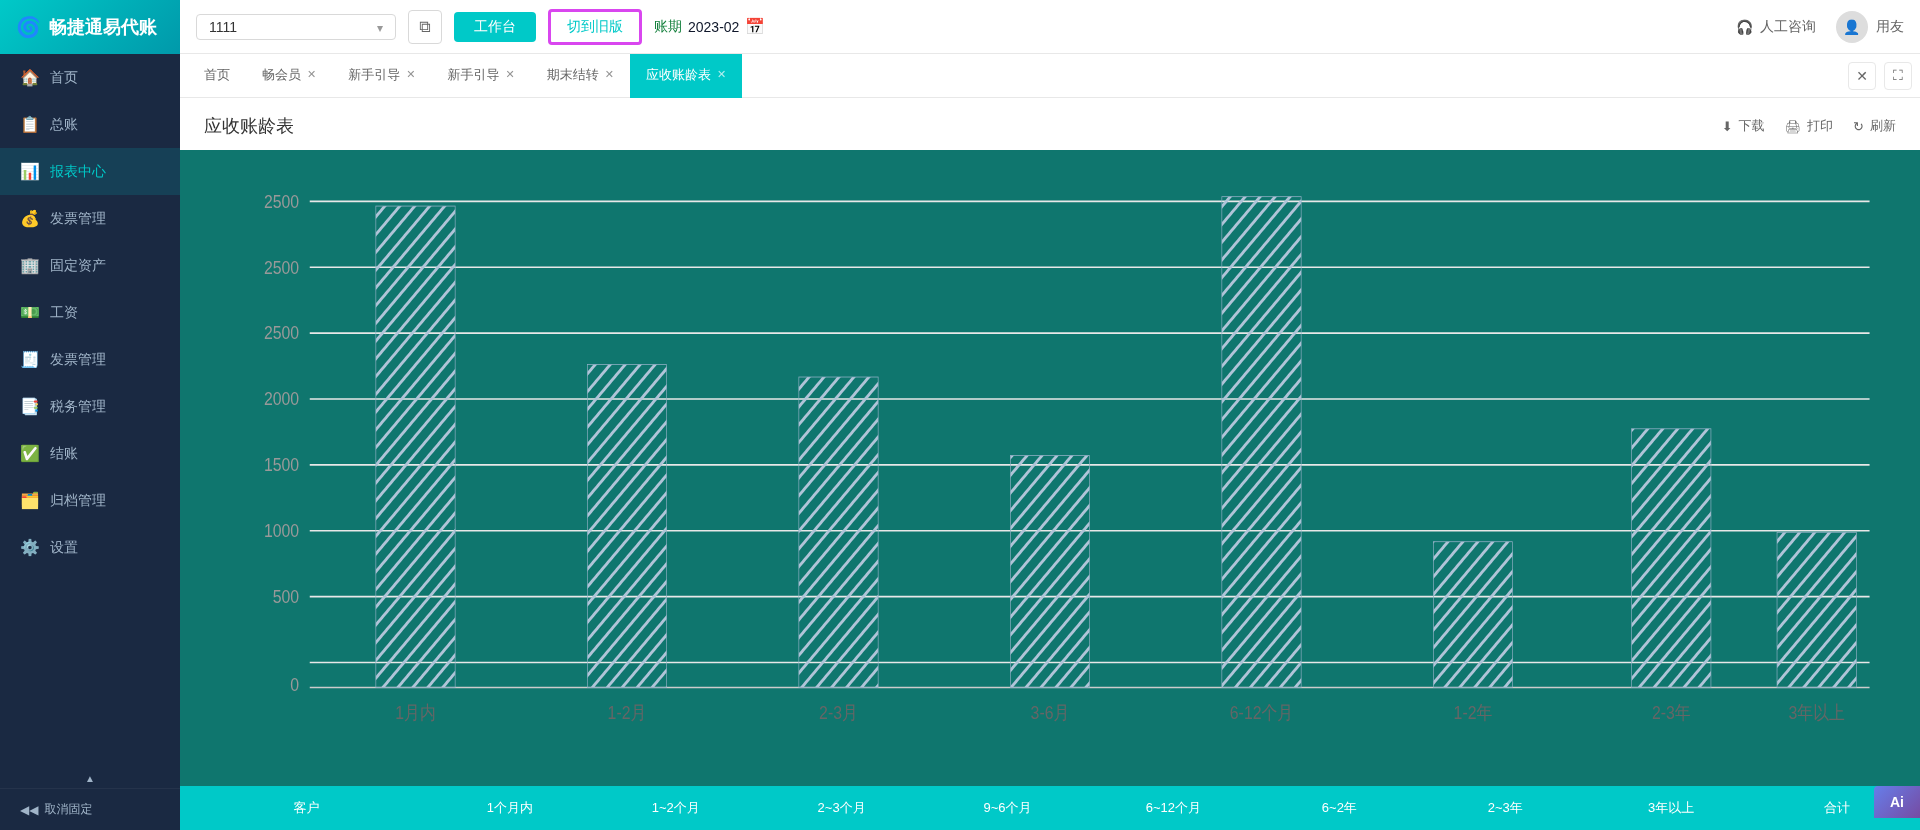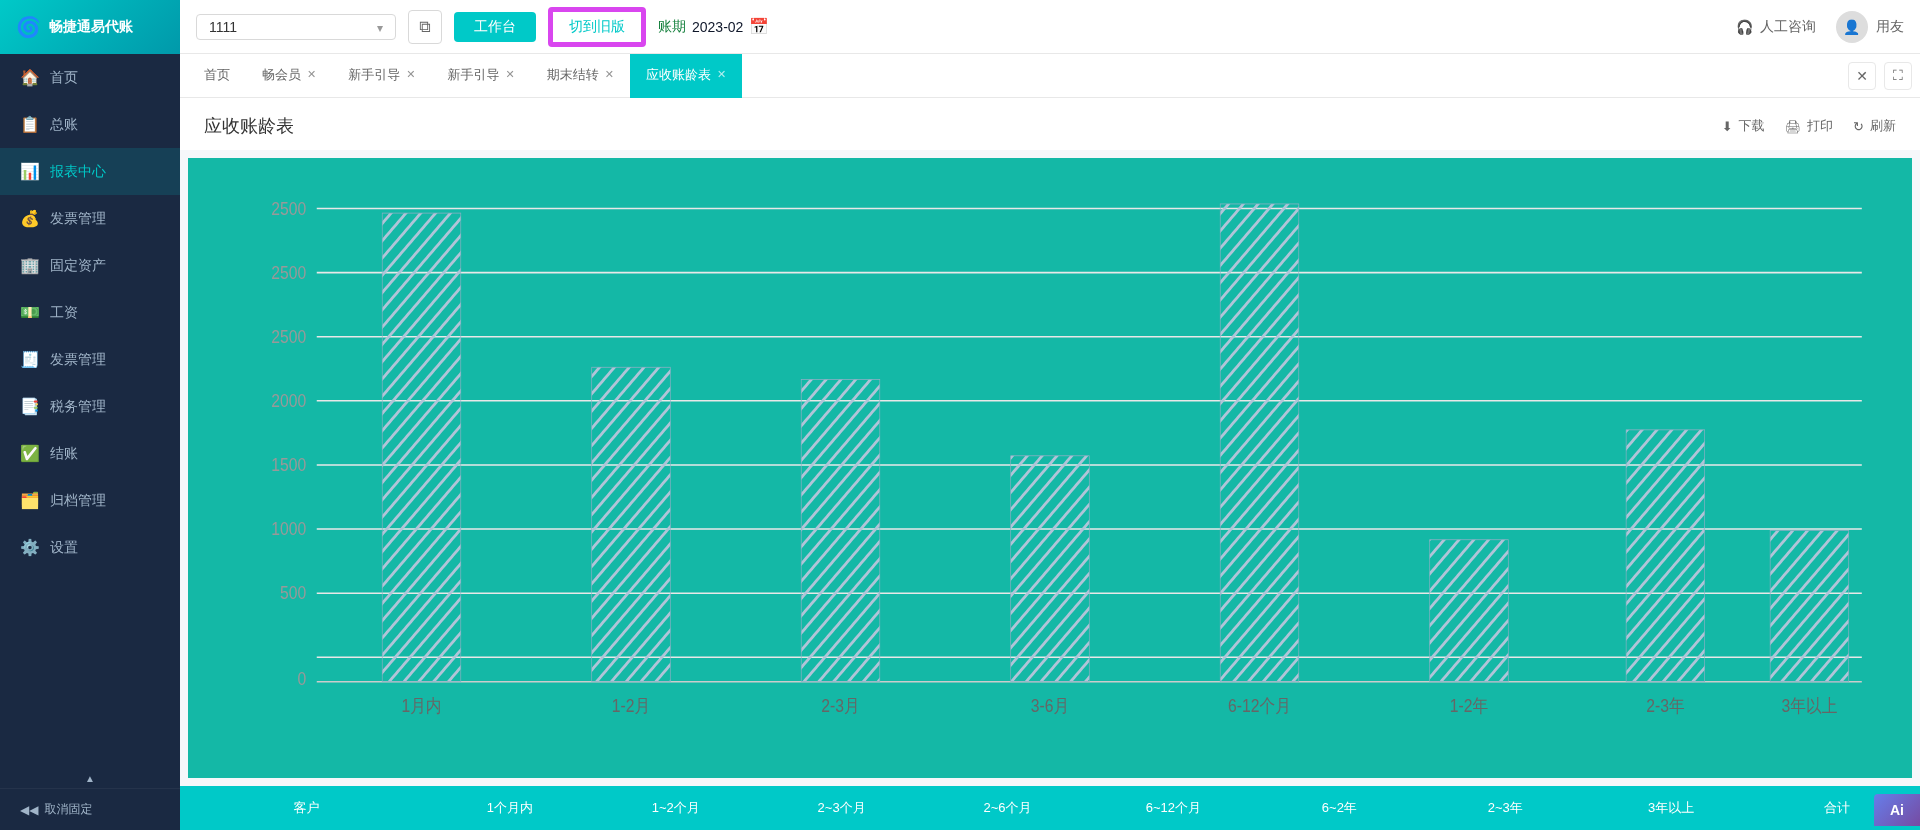--- a/index.html
+++ b/index.html
@@ -9,39 +9,39 @@
     .top-header {
       display: flex; align-items: center; background: #fff; height: 54px;
       border-bottom: 1px solid #e8e8e8; padding: 0 16px; gap: 12px; flex-shrink: 0;
     }
     .logo-area {
       width: 180px; display: flex; align-items: center; gap: 8px;
       background: linear-gradient(135deg, #00c9c8, #0099aa); color: #fff;
       height: 54px; padding: 0 16px; flex-shrink: 0;
     }
     .logo-icon { font-size: 20px; }
-    .logo-text { font-size: 14px; font-weight: bold; }
+    .logo-text { font-size: 18px; font-weight: bold; }
     .company-selector {
       display: flex; align-items: flex-end; gap: 24px; border: 1px solid #d9d9d9;
       border-radius: 4px; padding: 4px 12px; cursor: pointer; min-width: 200px;
       background: #fff;
     }
     .company-name { font-size: 14px; color: #333; flex: 1; }
     .dropdown-icon { color: #999; font-size: 12px; }
     .copy-icon-btn {
       width: 34px; height: 34px; border: 1px solid #d9d9d9; border-radius: 4px;
       display: flex; align-items: center; justify-content: center; cursor: pointer;
       background: #fff; color: #666; font-size: 16px;
     }
     .workbench-btn {
       background: #00c9c8; color: #fff; border: none; border-radius: 4px;
       padding: 6px 20px; font-size: 14px; cursor: pointer;
     }
     .switch-btn {
-      border: 5px solid #d946ef; color: #00c9c8; background: #fff;
+      border: 3px solid #d946ef; color: #00c9c8; background: #fff;
       border-radius: 4px; padding: 6px 16px; font-size: 14px; cursor: pointer;
     }
     .period-area { display: flex; align-items: center; gap: 6px; font-size: 14px; color: #333; }
     .period-label { color: #15803d; }
     .period-value { color: #0f172a; font-weight: 500; }
     .calendar-icon { color: #00c9c8; font-size: 16px; cursor: pointer; }
     .header-right { margin-left: auto; display: flex; align-items: center; gap: 20px; }
     .service-btn { display: flex; align-items: center; gap: 6px; color: #666; font-size: 14px; cursor: pointer; }
     .user-area { display: flex; align-items: center; gap: 8px; color: #666; font-size: 14px; cursor: pointer; }
     .user-avatar {
@@ -97,38 +97,38 @@
     .page-header {
       display: flex; align-items: center; justify-content: space-between;
       padding: 16px 24px 12px; background: #fff; flex-shrink: 0;
     }
     .page-title { font-size: 18px; color: #333; font-weight: 500; }
     .page-actions { display: flex; align-items: center; gap: 20px; }
     .action-btn { display: flex; align-items: center; gap: 6px; color: #666; font-size: 13px; cursor: pointer; }
 
     
     .chart-container {
-      flex: 1; background: #14b8a6; margin: 8px; padding: 20px 24px;
+      flex: 1; background: #0f766e; margin: 0; padding: 20px 24px;
       overflow: hidden; position: relative;
     }
     .chart-svg { width: 100%; height: 100%; }
 
     
     .table-header {
       display: flex; background: #00c9c8; color: #fff; font-size: 13px;
       flex-shrink: 0; height: 44px; align-items: center;
     }
     .table-header-cell {
       flex: 1; text-align: center; padding: 0 8px; white-space: nowrap;
     }
     .table-header-cell:first-child { flex: 1.5; }
 
     
     .ai-badge {
-      position: fixed; bottom: 4px; right: 0; background: linear-gradient(135deg, #667eea, #764ba2);
+      position: fixed; bottom: 12px; right: 0; background: linear-gradient(135deg, #667eea, #764ba2);
       color: #fff; padding: 8px 16px; font-size: 14px; font-weight: bold;
       border-radius: 4px 0 0 0;
     }
   </style>
 </head>
 <body>
 
 <div class="top-header" style="padding:0; gap:0;">
   <div class="logo-area">
     <span class="logo-icon">🌀</span>
@@ -333,21 +333,21 @@
           <rect x="1190" y="231" width="60" height="99" fill="url(#hatch)" stroke="#90afc5" stroke-width="0.5"></rect>
           <text x="1220" y="350" text-anchor="middle" font-size="12" fill="#666">3年以上</text>
         </svg>
       </div>
 
       <div class="table-header" id="table-header">
       <div class="table-header-cell" style="flex: 1.5 1 0%; padding-left: 14px;">客户</div>
           <div class="table-header-cell">1个月内</div>
           <div class="table-header-cell">1~2个月</div>
           <div class="table-header-cell">2~3个月</div>
-          <div class="table-header-cell">2~6个月</div>
+          <div class="table-header-cell">9~6个月</div>
           <div class="table-header-cell">6~12个月</div>
           <div class="table-header-cell">6~2年</div>
           <div class="table-header-cell">2~3年</div>
           <div class="table-header-cell">3年以上</div>
           <div class="table-header-cell">合计</div>
         </div>
     </div>
   </div>
 </div>
 

